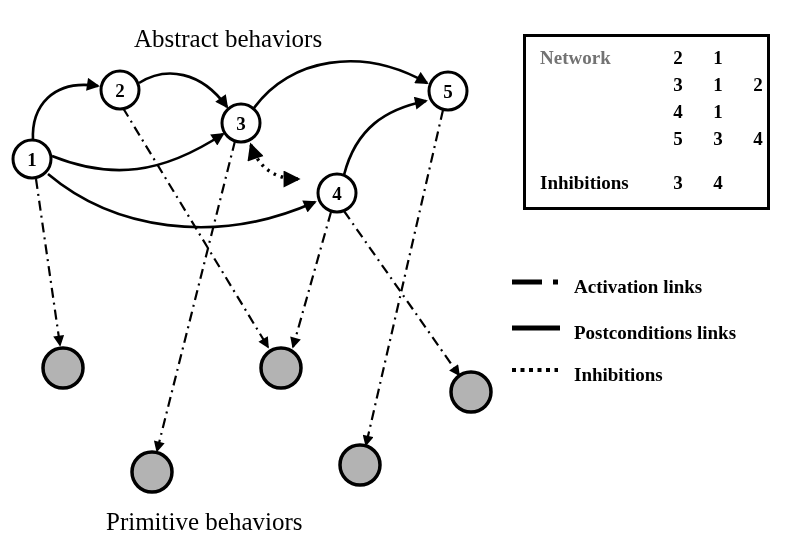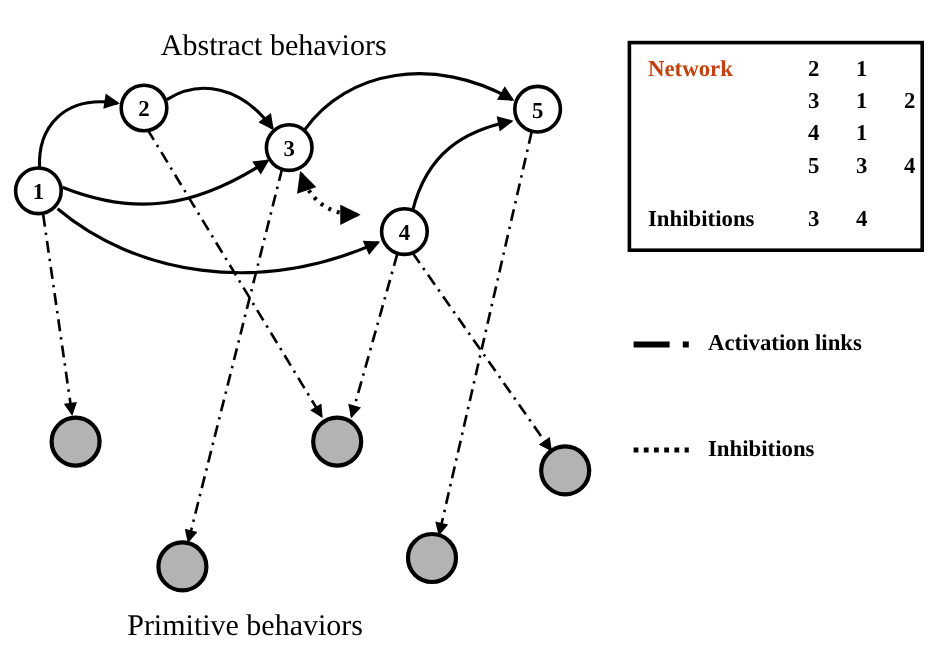--- a/index.html
+++ b/index.html
@@ -53,21 +53,21 @@
     border: 3px solid #000;
     background: #fff;
   }
   #spec-title {
     position: absolute;
     left: 14px;
     top: 7px;
     font-size: 19px;
     font-weight: bold;
     line-height: 27px;
-    color: #c2410c;
+    color: #737373;
   }
   #spec-rows {
     position: absolute;
     left: 138px;
     top: 7px;
   }
   .spec-row { display: flex; height: 27px; line-height: 27px; }
   .spec-cell {
     display: inline-block;
     width: 28px;
@@ -89,23 +89,23 @@
     display: inline-block;
     width: 124px;
     font-size: 19px;
     font-weight: bold;
     color: #000;
   }
 
   
   .legend-row {
     position: absolute;
-    left: 524px;
+    left: 508px;
     display: flex;
-    align-items: center;
+    align-items: flex-start;
     height: 22px;
   }
   #legend-row-activation    { top: 276px; }
   #legend-row-postcondition { top: 322px; }
   #legend-row-inhibition    { top: 364px; }
   .legend-sample { width: 58px; height: 12px; flex: 0 0 58px; }
   .legend-label {
     margin-left: 8px;
     font-size: 19px;
     font-weight: bold;
@@ -206,20 +206,26 @@
     </div>
   </div>
 
   <div class="legend-row" id="legend-row-activation">
     <svg class="legend-sample" viewBox="0 0 58 12">
       <line class="ls-line" x1="4" y1="6" x2="56" y2="6" stroke-width="5" stroke-dasharray="30 11 5 20"></line>
     </svg>
     <span class="legend-label">Activation links</span>
   </div>
 
+  <div class="legend-row" id="legend-row-postcondition">
+    <svg class="legend-sample" viewBox="0 0 58 12">
+      <line class="ls-line" x1="4" y1="6" x2="52" y2="6" stroke-width="5"></line>
+    </svg>
+    <span class="legend-label">Postconditions links</span>
+  </div>
 
   <div class="legend-row" id="legend-row-inhibition">
     <svg class="legend-sample" viewBox="0 0 58 12">
       <line class="ls-line" x1="4" y1="6" x2="50" y2="6" stroke-width="4" stroke-dasharray="4 4.5"></line>
     </svg>
     <span class="legend-label">Inhibitions</span>
   </div>
 
 </div>
 

